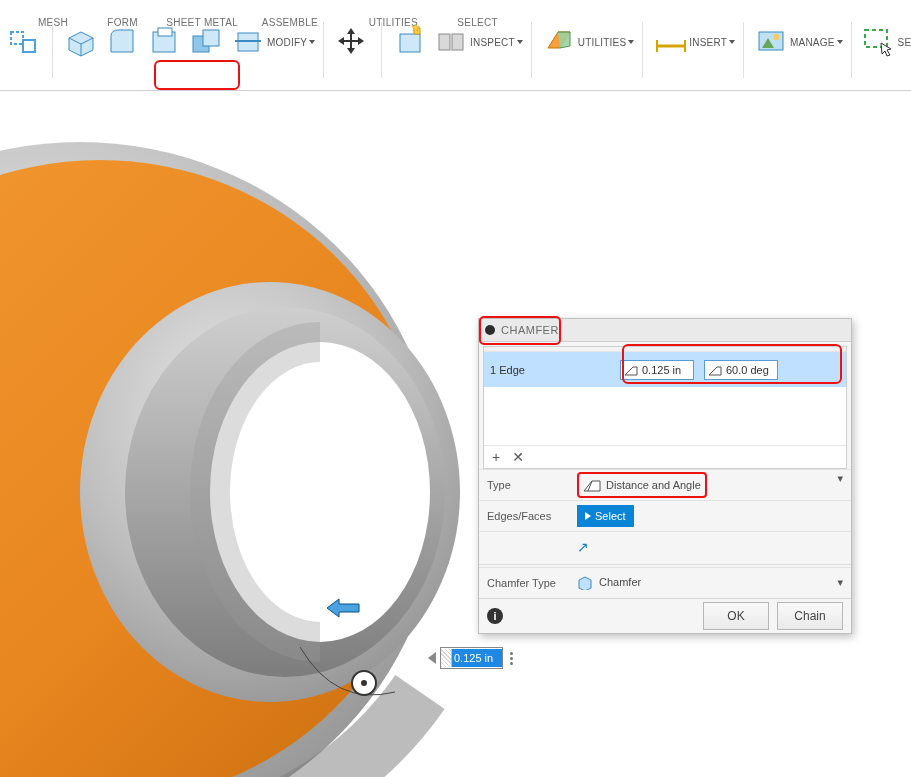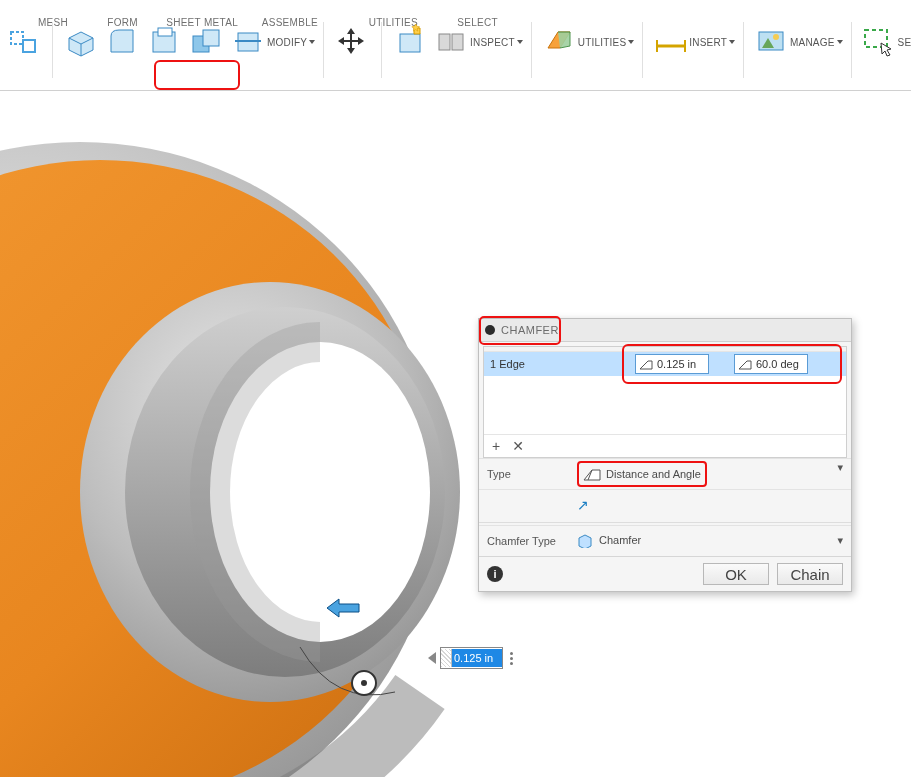--- a/index.html
+++ b/index.html
@@ -48,21 +48,21 @@
 
   
   .panel{position:absolute;left:478px;top:318px;width:372px;background:#f5f5f5;border:1px solid #bfbfbf;box-shadow:2px 3px 8px rgba(0,0,0,.25)}
   .panel-title{position:relative;height:22px;background:#eaeaea;border-bottom:1px solid #cfcfcf;display:flex;align-items:center;padding-left:6px;gap:6px}
   .panel-title .dot{width:10px;height:10px;background:#2c2c2c;border-radius:50%}
   .panel-title .txt{color:#6c6c6c;letter-spacing:.5px;font-size:11px}
   .title-red{position:absolute;left:0px;top:-3px;width:78px;height:25px;border:2px solid #e11;border-radius:5px;pointer-events:none}
 
   .seltable{background:#fff;border:1px solid #cfcfcf;margin:4px 4px 0 4px}
   .selhead{height:4px;background:#f3f3f3;border-bottom:1px solid #e5e5e5}
-  .selrow{display:flex;align-items:center;height:24px;background:#bfe0ff;padding:0 6px;gap:25px;position:relative}
+  .selrow{display:flex;align-items:center;height:35px;background:#bfe0ff;padding:0 6px;gap:10px;position:relative}
   .edge-label{flex:0 0 120px;color:#333}
   .valcell{display:flex;align-items:center;gap:4px;background:#fff;border:1px solid #5a9bd5;height:18px;padding:0 3px}
   .valcell .ic{width:14px;height:12px}
   .valcell span{color:#333;font-size:11px;min-width:48px}
   .val-red{position:absolute;left:138px;top:-8px;width:216px;height:36px;border:2px solid #e11;border-radius:6px;pointer-events:none}
   .selbody{height:58px;background:#fff}
   .selfoot{display:flex;align-items:center;height:22px;gap:12px;padding:0 8px;color:#444;border-top:1px solid #e5e5e5;background:#fff}
   .plus,.x{font-size:14px;color:#555;cursor:pointer}
 
   .proprow{display:flex;align-items:center;height:30px;padding:0 8px;border-top:1px solid #e3e3e3}
@@ -74,21 +74,21 @@
   .selectbtn{background:#0a84d6;color:#fff;border:none;height:22px;padding:0 8px;display:flex;align-items:center;gap:4px;font-size:11px;cursor:pointer}
   .selectbtn:before{content:"";width:0;height:0;border-left:6px solid #fff;border-top:4px solid transparent;border-bottom:4px solid transparent;transform:translateY(0)}
   .chk{width:14px;height:14px;border:1px solid #666;background:#fff;display:flex;align-items:center;justify-content:center}
   .chk.checked:after{content:"✓";font-size:11px;color:#222}
   .flipico{color:#1b7fc4;font-size:14px}
 
   .hr{height:1px;background:#ddd;margin:2px 0}
 
   .btnbar{display:flex;align-items:center;height:34px;padding:0 8px;gap:8px;border-top:1px solid #d6d6d6}
   .btnbar .info{width:16px;height:16px;border-radius:50%;background:#333;color:#fff;display:flex;align-items:center;justify-content:center;font-weight:bold;font-size:11px;margin-right:auto}
-  .btn{min-width:66px;height:22px;border:1px solid #b8b8b8;background:linear-gradient(#fafafa,#e9e9e9);color:#444;font-size:15px;cursor:pointer}
+  .btn{min-width:66px;height:28px;border:1px solid #b8b8b8;background:linear-gradient(#fafafa,#e9e9e9);color:#444;font-size:12px;cursor:pointer}
 
 </style>
 </head>
 <body>
 
 <div class="ribbon">
   <div class="tabs">
     <div class="tab mesh">MESH</div>
     <div class="tab form">FORM</div>
     <div class="tab sheet">SHEET METAL</div>
@@ -352,20 +352,28 @@
         <svg class="typeico" viewBox="0 0 18 14">
             <path d="M1 13 L9 3 L17 3 L17 13 Z" fill="#fff" stroke="#555"></path>
             <line x1="9" y1="3" x2="5" y2="13" stroke="#555"></line>
           </svg>
         <span>Distance and Angle</span>
       </div>
       <span class="dropdown-caret">▾</span>
     </div>
   </div>
 
+  <div class="proprow">
+    <div class="lbl">Edges/Faces</div>
+    <div class="val">
+      <button class="selectbtn">
+          <span>Select</span>
+        </button>
+    </div>
+  </div>
 
 
   <div class="proprow">
     <div class="lbl">&nbsp;</div>
     <div class="val">
       <span class="flipico">↗</span>
     </div>
   </div>
 
   <div class="hr"></div>

